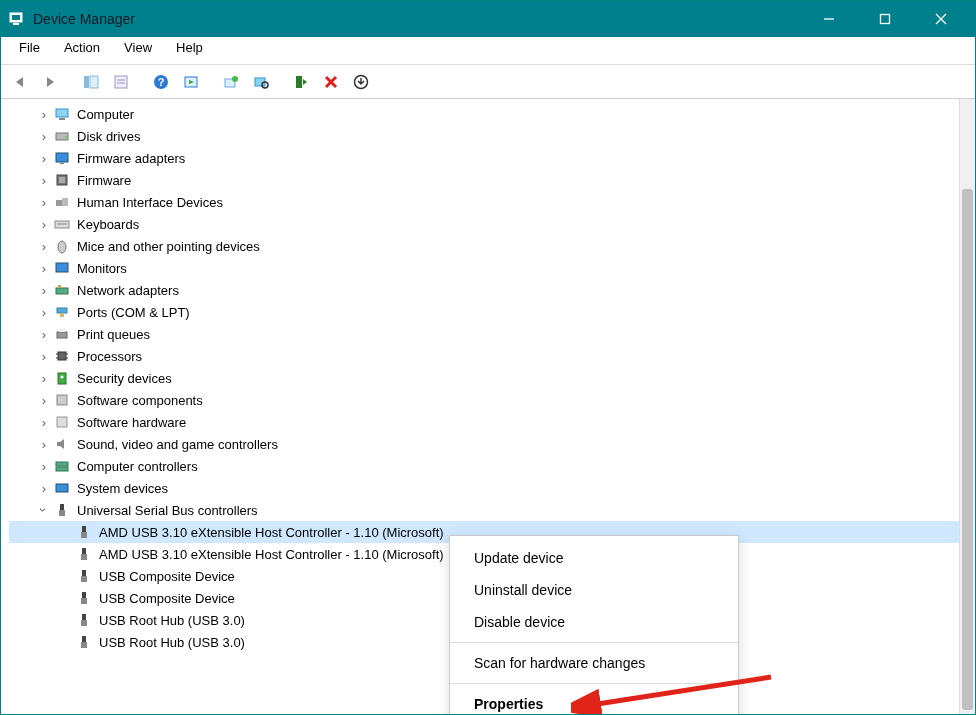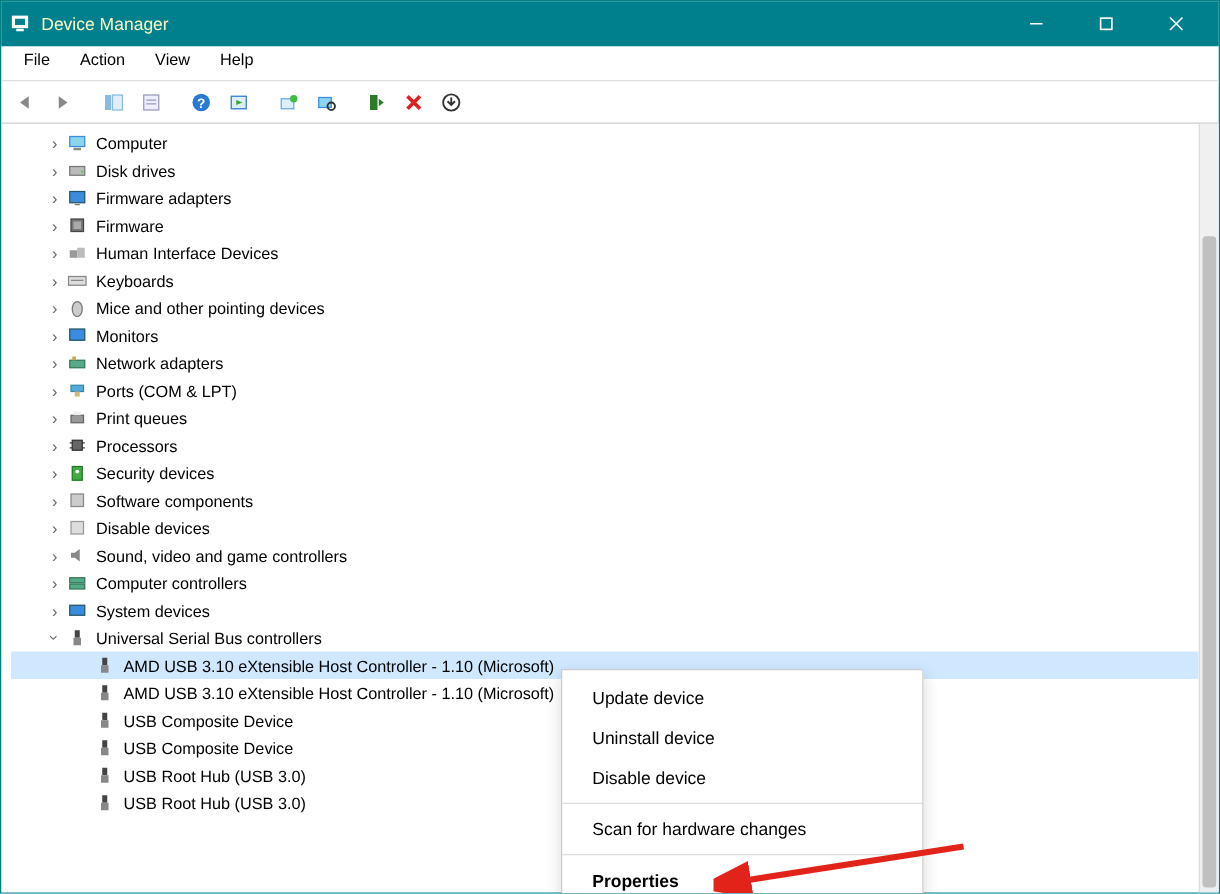--- a/index.html
+++ b/index.html
@@ -1,19 +1,19 @@
 <!DOCTYPE html>
 <html><head>
 <meta charset="utf-8">
 <style>
   * { box-sizing: border-box; }
   html, body { margin: 0; padding: 0; font-family: "Segoe UI", Tahoma, sans-serif; font-size: 13px; color: #000; background:#fff;}
   .window { width: 976px; height: 715px; display: flex; flex-direction: column; border: 1px solid #008080; }
   
-  .titlebar { height: 36px; background:#00808c; color:#fef9c3; display:flex; align-items:center; padding:0 6px; }
+  .titlebar { height: 36px; background:#00808c; color:#0f172a; display:flex; align-items:center; padding:0 6px; }
   .titlebar .title-icon { width:18px; height:18px; display:flex; align-items:center; justify-content:center; margin-right:8px; }
   .titlebar .title-text { flex:0 0 auto; font-size:14px; }
   .titlebar .spacer { flex:1 1 auto; }
   .winbtn { width:56px; height:36px; display:flex; align-items:center; justify-content:center; }
   .winbtn svg { stroke:#fff; fill:none; }
   
   .menubar { height:28px; display:flex; align-items:flex-start; padding:0 8px; gap:4px; border-bottom:1px solid #ddd;}
   .menuitem { padding:3px 10px; }
   
   .toolbar { height:34px; display:flex; align-items:center; padding:0 6px; gap:2px; border-bottom:1px solid #d0d0d0;}
@@ -294,21 +294,21 @@
           </span>
         <span class="label">Software components</span>
       </div>
       <div class="row" style="--d:1">
         <span class="expander">›</span>
         <span class="ticon">
             <svg width="16" height="16">
               <rect x="3" y="3" width="10" height="10" fill="#ddd" stroke="#999"></rect>
             </svg>
           </span>
-        <span class="label">Disable devices</span>
+        <span class="label">Software hardware</span>
       </div>
       <div class="row" style="--d:1">
         <span class="expander">›</span>
         <span class="ticon">
             <svg width="16" height="16">
               <path d="M3 6 L6 6 L10 3 L10 13 L6 10 L3 10 Z" fill="#888"></path>
             </svg>
           </span>
         <span class="label">Sound, video and game controllers</span>
       </div>

